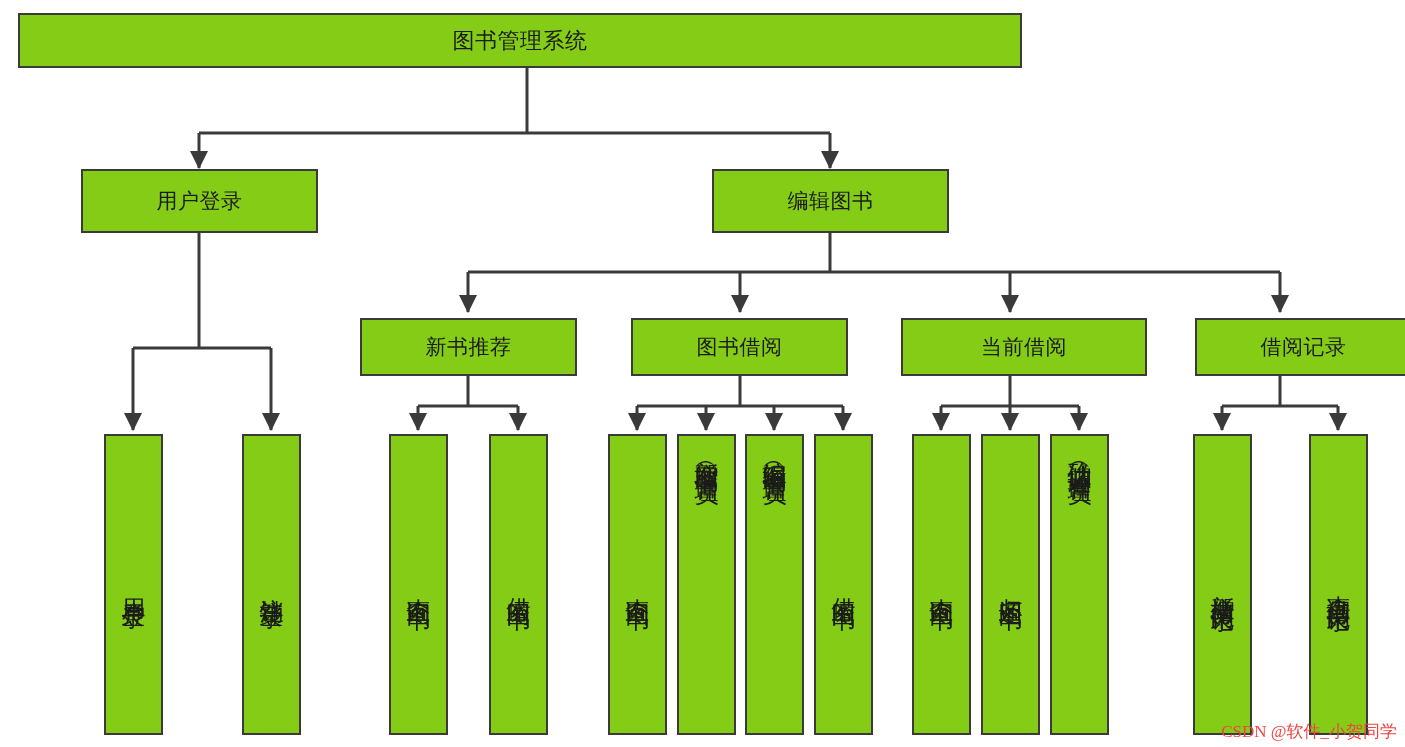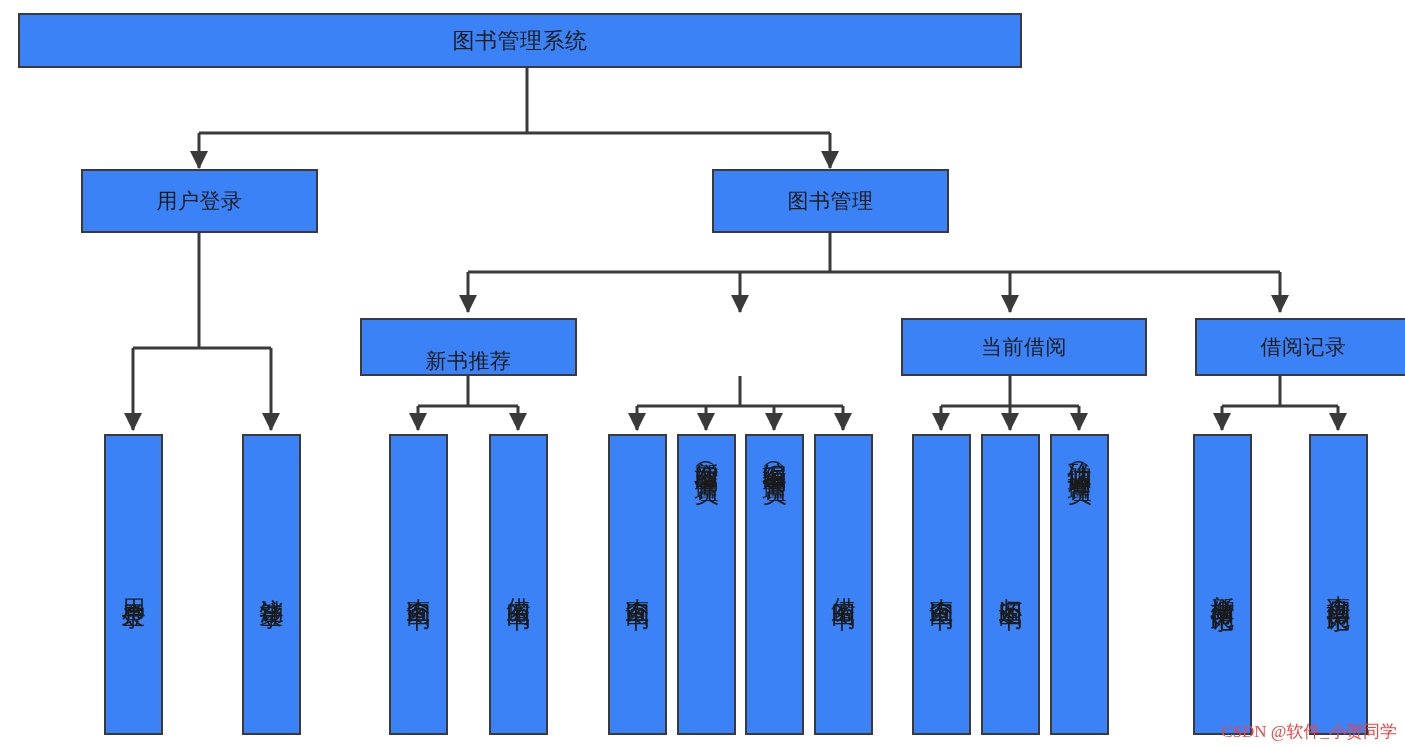--- a/index.html
+++ b/index.html
@@ -23,21 +23,21 @@
     left: 0;
     top: 0;
     width: 1405px;
     height: 747px;
     pointer-events: none;
   }
   .node {
     position: absolute;
     box-sizing: border-box;
     border: 2.5px solid #3a3a3a;
-    background: #3b82f6;
+    background: #84cc16;
     display: flex;
     align-items: center;
     justify-content: center;
     color: #1b1b1b;
     z-index: 2;
   }
   .node .lbl {
     display: block;
     text-align: center;
     line-height: 1.18;
@@ -135,25 +135,28 @@
   </svg>
 
   <div class="node horiz root" style="left:18px; top:13px; width:1004px; height:55px;">
     <span class="lbl">图书管理系统</span>
   </div>
 
   <div class="node horiz" style="left:81px; top:169px; width:237px; height:64px;">
     <span class="lbl">用户登录</span>
   </div>
   <div class="node horiz" style="left:712px; top:169px; width:237px; height:64px;">
-    <span class="lbl">图书管理</span>
-  </div>
-
-  <div class="node horiz" style="left:360px; top:318px; width:217px; height:58px;align-items:flex-end;">
+    <span class="lbl">编辑图书</span>
+  </div>
+
+  <div class="node horiz" style="left:360px; top:318px; width:217px; height:58px;">
     <span class="lbl">新书推荐</span>
+  </div>
+  <div class="node horiz" style="left:631px; top:318px; width:217px; height:58px;">
+    <span class="lbl">图书借阅</span>
   </div>
   <div class="node horiz" style="left:901px; top:318px; width:246px; height:58px;">
     <span class="lbl">当前借阅</span>
   </div>
   <div class="node horiz" style="left:1171px; top:318px; width:217px; height:58px;margin-left:24px;">
     <span class="lbl">借阅记录</span>
   </div>
 
   <div class="node vert midtext" style="left:104px; top:434px; width:59px; height:301px;">
     <span class="lbl">用户登录</span>

